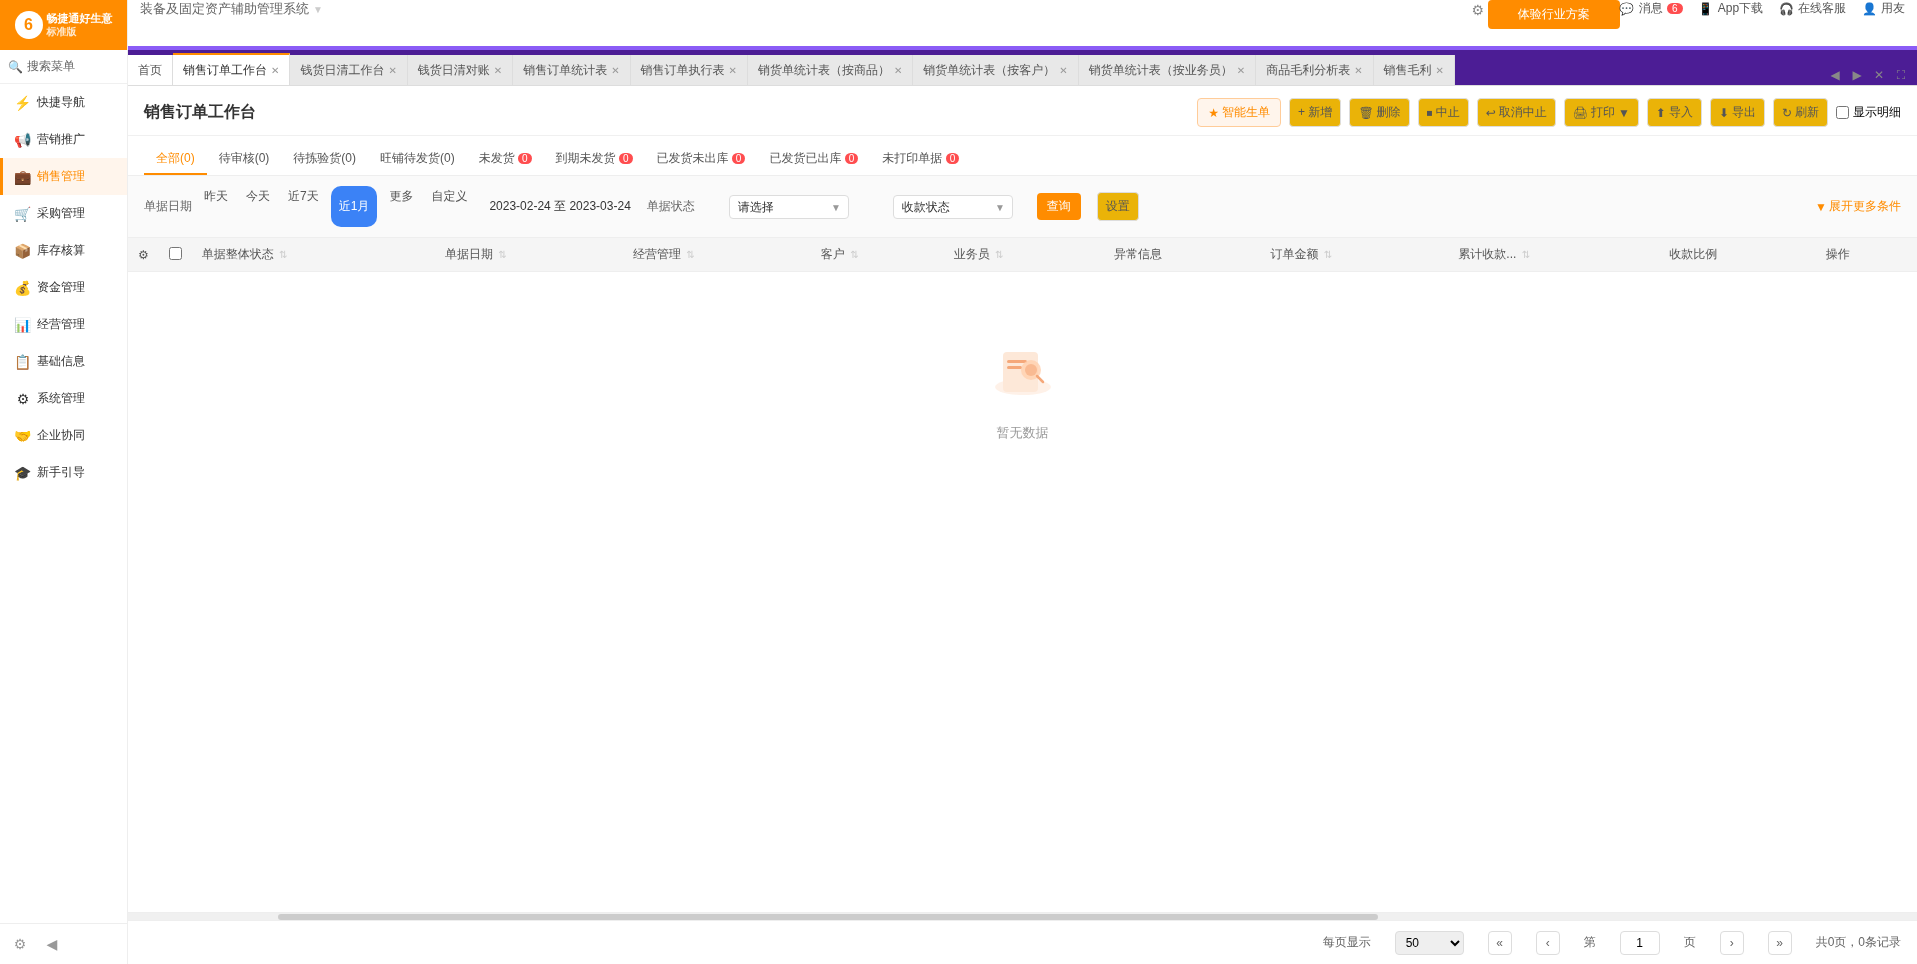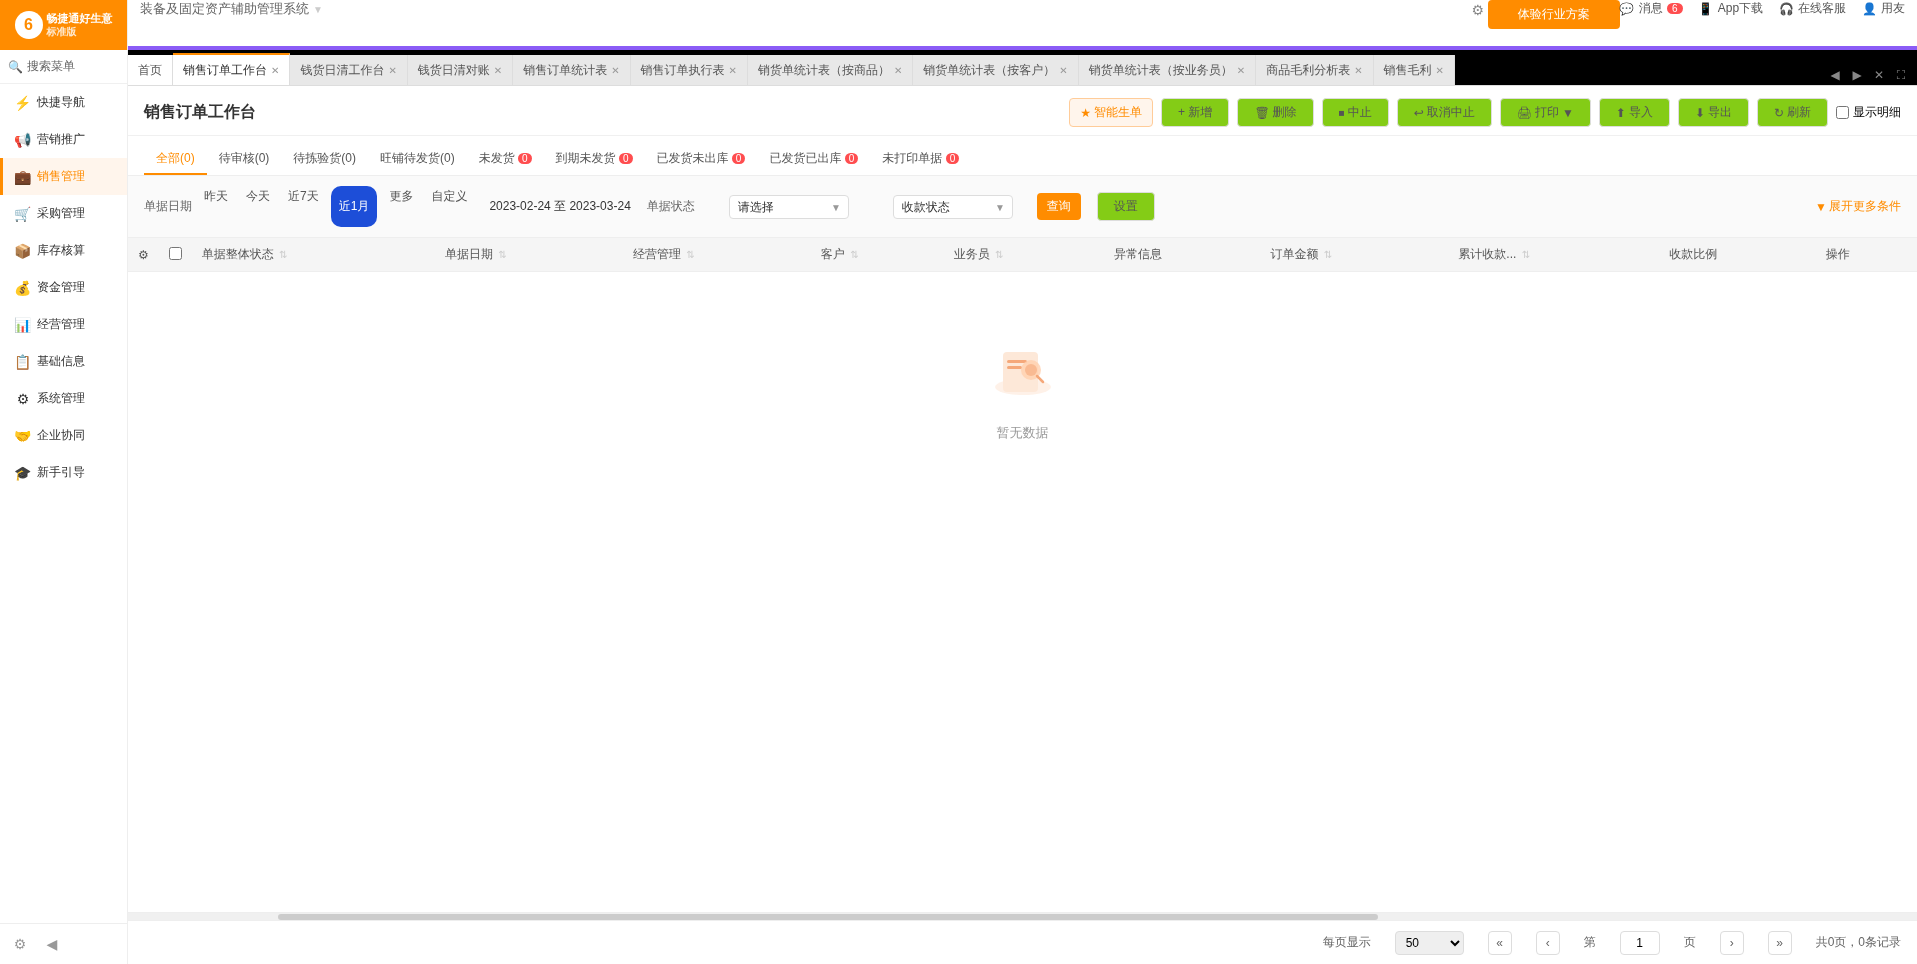--- a/index.html
+++ b/index.html
@@ -25,52 +25,52 @@
     .topbar-title { flex: 1; font-size: 13px; color: #333; display: flex; align-items: center; gap: 4px; }
     .topbar-title span { color: #666; }
     .topbar-title .arrow { color: #ccc; font-size: 10px; }
     .topbar-btn-industry { background: #ff8c00; color: white; border: none; padding: 6px 30px; border-radius: 4px; cursor: pointer; font-size: 12px; }
     .topbar-right { display: flex; align-items: center; gap: 16px; color: #555; font-size: 12px; }
     .topbar-right-item { display: flex; align-items: center; gap: 4px; cursor: pointer; }
     .topbar-right-item .badge { background: #ff4d4f; color: white; border-radius: 10px; padding: 0 5px; font-size: 10px; min-width: 16px; text-align: center; }
     .gear-icon { width: 20px; height: 20px; display: flex; align-items: center; justify-content: center; cursor: pointer; color: #888; font-size: 14px; }
 
     
-    .tabbar { height: 36px; background: #000000; display: flex; align-items: flex-end; overflow: hidden; flex-shrink: 0; border-bottom: 1px solid #ddd; }
+    .tabbar { height: 36px; background: #4c1d95; display: flex; align-items: flex-end; overflow: hidden; flex-shrink: 0; border-bottom: 1px solid #ddd; }
     .tab { height: 30px; padding: 0 10px; display: flex; align-items: center; gap: 4px; font-size: 12px; color: #555; cursor: pointer; background: #e8e8e8; border-right: 1px solid #ddd; white-space: nowrap; flex-shrink: 0; }
     .tab.active { background: white; color: #333; height: 32px; border-top: 2px solid #ff8c00; }
     .tab .close-icon { color: #999; font-size: 10px; }
     .tab:first-child { background: white; }
     .tab-overflow { display: flex; align-items: center; gap: 2px; margin-left: auto; padding: 0 6px; }
     .tab-overflow-btn { width: 20px; height: 20px; display: flex; align-items: center; justify-content: center; cursor: pointer; color: #888; font-size: 12px; }
 
     
     .content { flex: 1; background: white; display: flex; flex-direction: column; overflow: hidden; }
 
     
     .page-header { padding: 12px 16px 8px; display: flex; align-items: center; justify-content: space-between; border-bottom: 1px solid #f0f0f0; flex-shrink: 0; }
     .page-title { font-size: 16px; font-weight: bold; color: #333; }
     .page-actions { display: flex; align-items: center; gap: 8px; }
     .btn-smart { background: #fff5ec; color: #ff8c00; border: 1px solid #ffcc99; padding: 5px 10px; border-radius: 4px; cursor: pointer; font-size: 12px; display: flex; align-items: center; gap: 3px; }
-    .btn-action { background: #84cc16; color: #555; border: 1px solid #ddd; padding: 5px 16px; border-radius: 4px; cursor: pointer; font-size: 12px; display: flex; align-items: center; gap: 3px; }
+    .btn-action { background: #eab308; color: #555; border: 1px solid #ddd; padding: 5px 8px; border-radius: 4px; cursor: pointer; font-size: 12px; display: flex; align-items: center; gap: 3px; }
     .btn-primary { background: #ff8c00; color: white; border: none; padding: 5px 10px; border-radius: 4px; cursor: pointer; font-size: 12px; }
 
     
     .subtabs { display: flex; padding: 8px 16px 0; gap: 0; border-bottom: 1px solid #eee; flex-shrink: 0; }
     .subtab { padding: 6px 12px; font-size: 12px; color: #555; cursor: pointer; border-bottom: 2px solid transparent; white-space: nowrap; }
     .subtab.active { color: #ff8c00; border-bottom-color: #ff8c00; }
 
     
     .filters { padding: 10px 16px; background: #fafafa; border-bottom: 1px solid #eee; flex-shrink: 0; }
     .filter-row { display: flex; align-items: center; gap: 16px; flex-wrap: wrap; }
     .filter-item { display: flex; align-items: center; gap: 6px; }
     .filter-label { color: #666; font-size: 12px; white-space: nowrap; }
     .filter-dates { display: flex; gap: 6px; }
     .filter-date-btn { padding: 2px 6px; font-size: 12px; color: #555; cursor: pointer; border-radius: 2px; }
-    .filter-date-btn.active { background: #1d4ed8; color: white; border-radius: 10px; padding: 12px 8px; }
+    .filter-date-btn.active { background: #3b82f6; color: white; border-radius: 10px; padding: 12px 8px; }
     .filter-range { display: flex; gap: 4px; align-items: center; font-size: 12px; color: #333; }
     .filter-select { border: 1px solid #ddd; border-radius: 4px; padding: 4px 24px 4px 8px; font-size: 12px; color: #333; background: white; cursor: pointer; min-width: 120px; appearance: none; position: relative; }
     .filter-select-wrap { position: relative; display: inline-block; margin-left: 28px; }
     .filter-select-wrap::after { content: '▼'; position: absolute; right: 8px; top: 50%; transform: translateY(-50%); font-size: 10px; color: #999; pointer-events: none; }
     .expand-btn { color: #ff8c00; cursor: pointer; font-size: 12px; display: flex; align-items: center; gap: 2px; margin-left: auto; }
 
     
     .table-area { flex: 1; overflow: auto; padding: 0; position: relative; }
     .table-toolbar { padding: 8px 16px; display: flex; align-items: center; justify-content: space-between; }
     .table-count { font-size: 12px; color: #666; }

